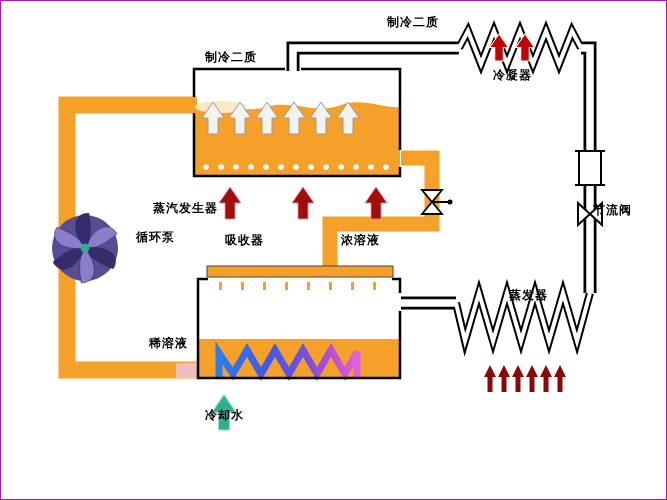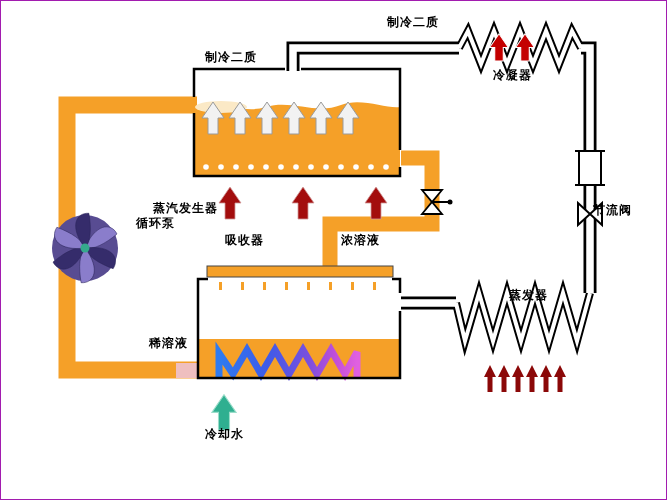--- a/index.html
+++ b/index.html
@@ -163,21 +163,21 @@
       <use href="#pumpPetal" fill="#352C6B" transform="rotate(300)"></use>
     </g>
     <circle r="4.5" fill="#35A98C"></circle>
   </g>
 </svg>
 
 <div class="lbl" style="left:386px;top:15px">制冷二质</div>
 <div class="lbl" style="left:204px;top:50px">制冷二质</div>
 <div class="lbl" style="left:492px;top:68px">冷凝器</div>
 <div class="lbl" style="left:152px;top:201px">蒸汽发生器</div>
-<div class="lbl" style="left:135px;top:216px">循环泵</div>
+<div class="lbl" style="left:135px;top:230px">循环泵</div>
 <div class="lbl" style="left:224px;top:233px">吸收器</div>
 <div class="lbl" style="left:340px;top:233px">浓溶液</div>
 <div class="lbl" style="left:592px;top:203px">节流阀</div>
 <div class="lbl" style="left:508px;top:288px">蒸发器</div>
 <div class="lbl" style="left:148px;top:336px">稀溶液</div>
-<div class="lbl" style="left:204px;top:427px">冷却水</div>
+<div class="lbl" style="left:204px;top:408px">冷却水</div>
 
 </div>
 
 </body></html>

